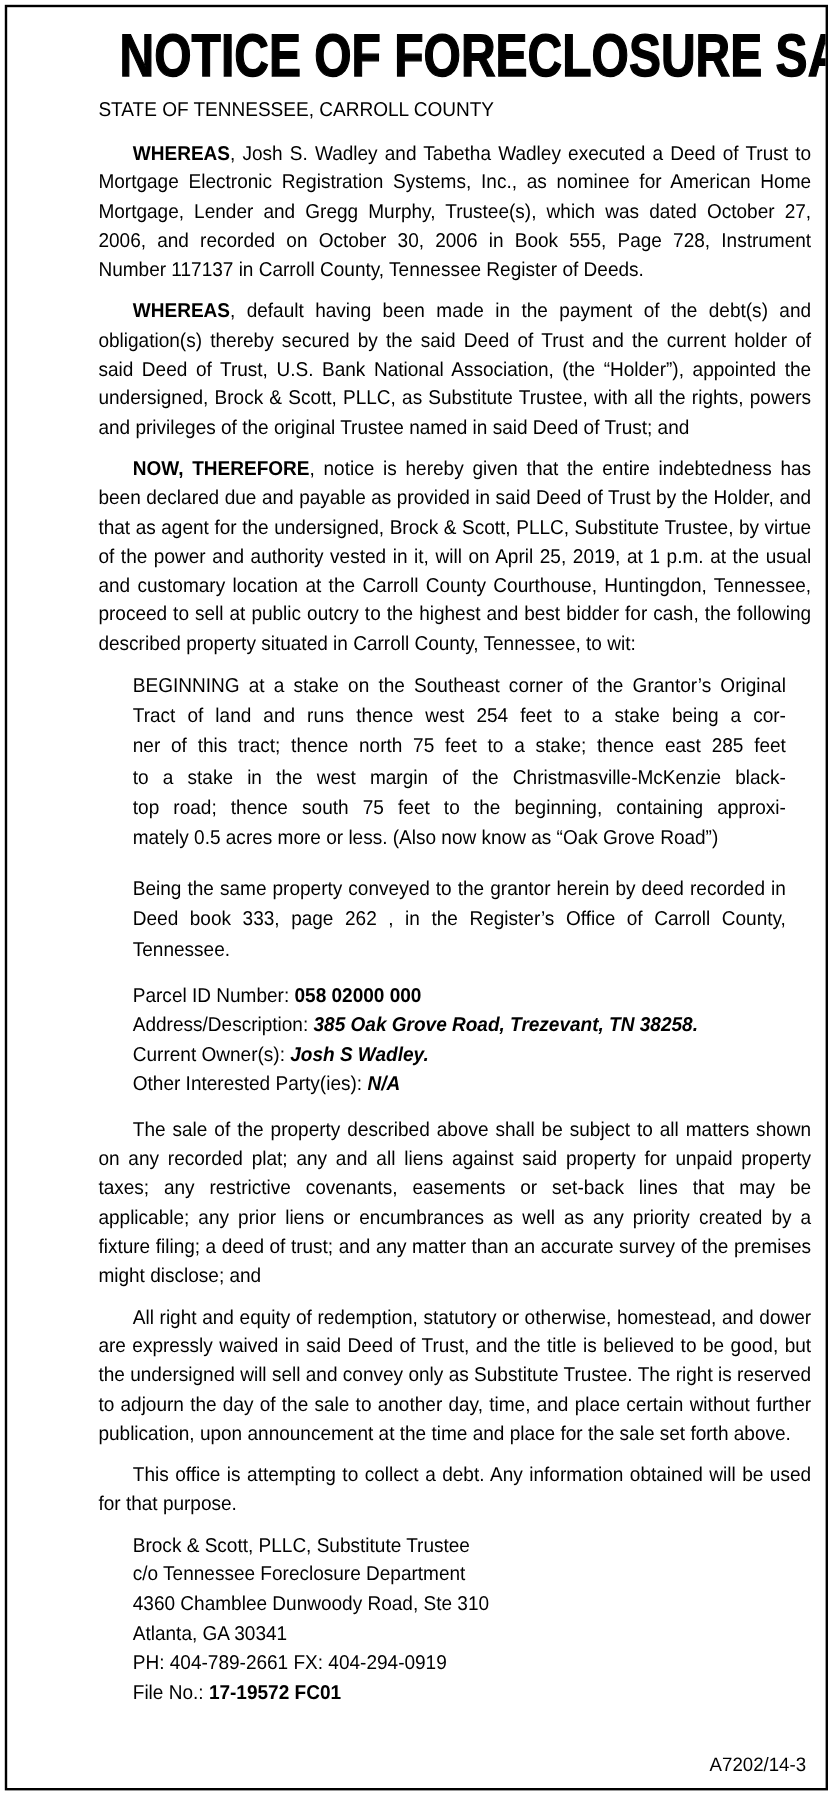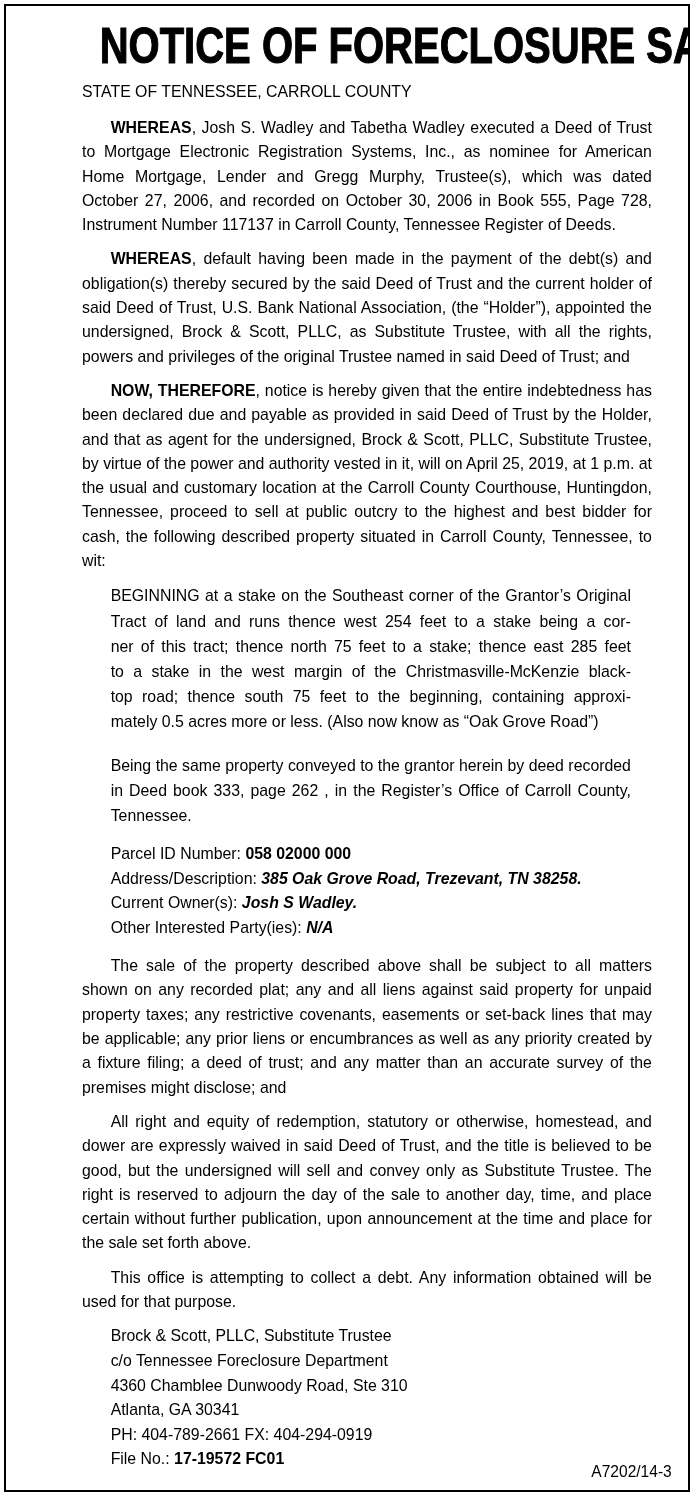--- a/index.html
+++ b/index.html
@@ -51,21 +51,21 @@
     letter-spacing: 0px;
     transform: scaleX(0.80);
     transform-origin: center center;
     white-space: nowrap;
     -webkit-text-stroke: 1.1px #000;
   }
 
   
   .body-area {
     padding-left: 76px;
-    padding-right: 36px;
+    padding-right: 12px;
     padding-top: 8px;
   }
 
   p.para {
     margin: 0 0 10px 0;
     font-size: 16.6px;
     line-height: 24.3px;
     text-align: justify;
     text-justify: inter-word;
     transform: scaleX(0.955);

